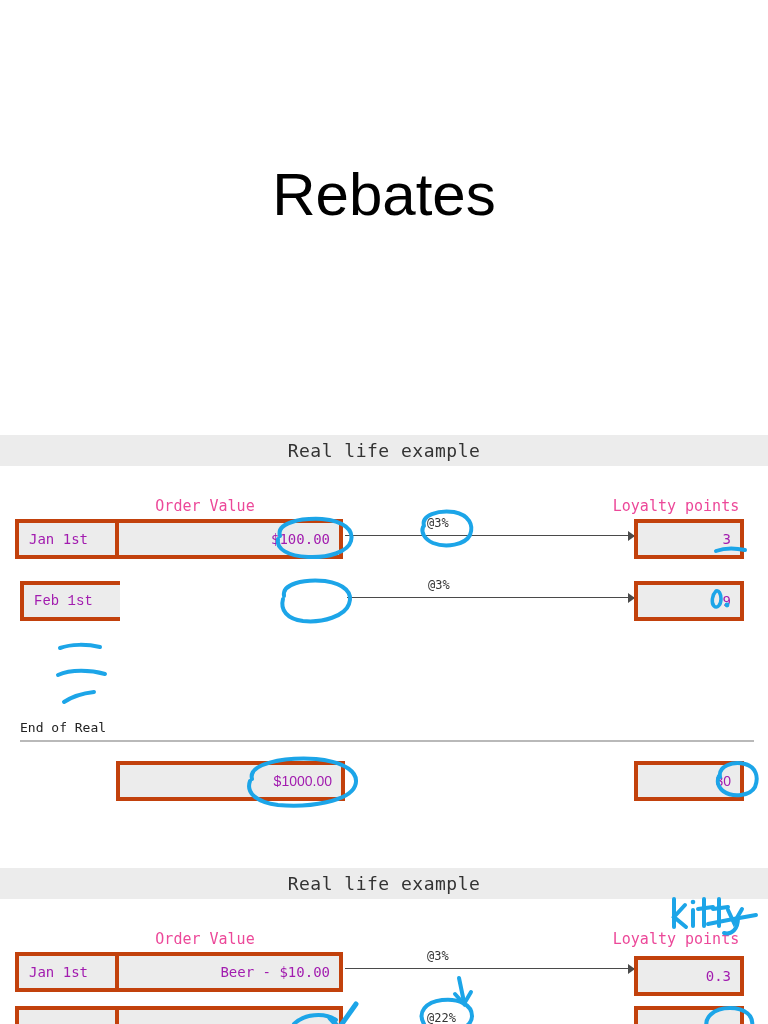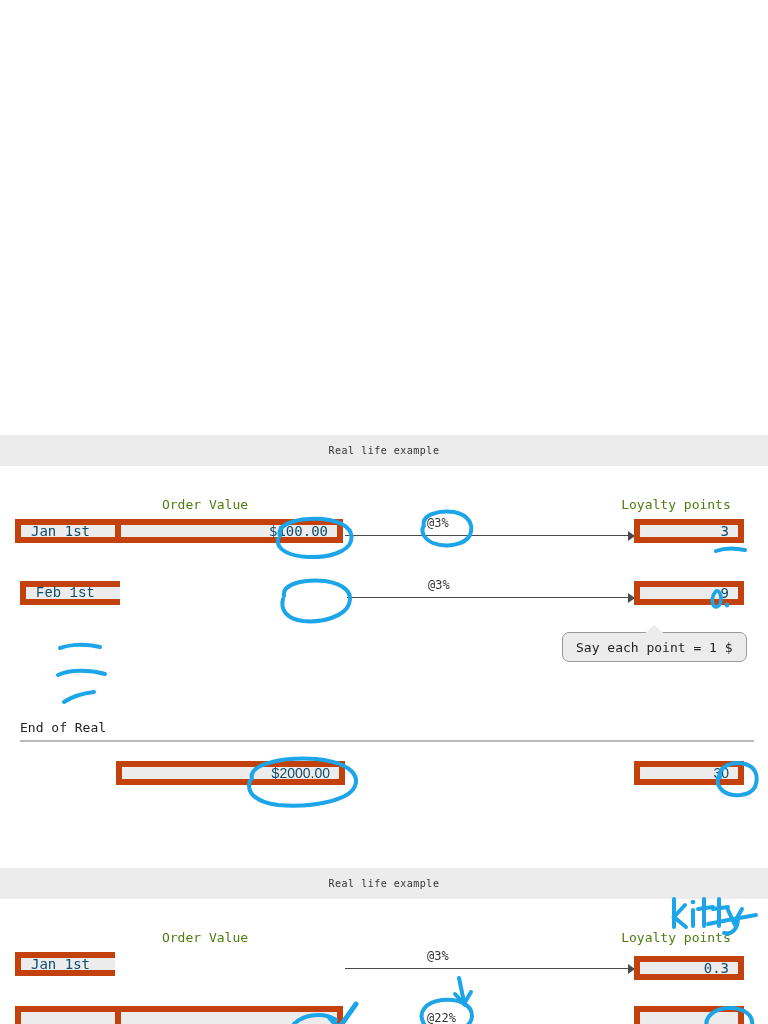--- a/index.html
+++ b/index.html
@@ -18,38 +18,38 @@
     font-family: "Liberation Sans", sans-serif;
     font-size: 60px; font-weight: 400; color: #000;
     letter-spacing: 0px; line-height: 70px;
   }
 
   
   .band {
     position: absolute; left: 0; width: 768px; height: 31px;
     background: #ececec;
     display: flex; align-items: center; justify-content: center;
-    font-size: 10px; color: #333; letter-spacing: .5px;
+    font-size: 18px; color: #333; letter-spacing: .5px;
   }
 
   
   .boxrow { position: absolute; display: flex; }
   .cell {
     background: #ececec;
-    border: 6px solid #c2410c;
+    border: 4px solid #c2410c;
     display: flex; align-items: center;
-    font-size: 14px; color: #0c4a6e;
-    height: 24px;
+    font-size: 14px; color: #a21caf;
+    height: 40px;
   }
   .cell.label { justify-content: flex-start; padding-left: 10px; border-right: none; }
   .cell.value { justify-content: flex-end; padding-right: 9px; }
   .cell.plain { justify-content: flex-end; padding-right: 9px; }
 
   .colhead {
-    position: absolute; font-size: 13px; color: #4d7c0f;
+    position: absolute; font-size: 15px; color: #ec4899;
     text-align: center; white-space: nowrap;
   }
 
   
   .arrow { position: absolute; height: 10px; }
   .arrow .shaft {
     position: absolute; left: 0; top: 4px; height: 1px;
     background: #4a4a4a; width: 100%;
   }
   .arrow .head {
@@ -94,20 +94,21 @@
     position: absolute; font-size: 13px; color: #222;
   }
 
   .sans { font-family: "Liberation Sans", sans-serif; font-size: 14px; }
 </style>
 </head>
 <body>
 
 <div class="page">
 
+  <div class="title">Rebates</div>
 
   <div class="band" style="top:435px;">
     <span>Real life example</span>
   </div>
 
   <div class="colhead" style="left:115px; top:497px; width:180px;">Order Value</div>
   <div class="colhead" style="left:596px; top:497px; width:160px;">Loyalty points</div>
 
   <div class="boxrow" style="left:15px; top:519px;">
     <div class="cell label" style="width:100px;">Jan 1st</div>
@@ -159,38 +160,34 @@
       <circle cx="20" cy="20" r="2.4" fill="#1ca5e8"></circle>
     </svg>
   </div>
 
   <div class="ink" style="left:275px; top:578px;">
     <svg width="82" height="48" viewBox="0 0 82 48">
       <path d="M9 18 C7 6, 28 1, 50 3 C70 6, 78 15, 74 26 C70 38, 48 45, 28 43 C12 41, 5 32, 8 21" fill="none" stroke="#1ca5e8" stroke-width="4" stroke-linecap="round"></path>
     </svg>
   </div>
 
-  <div class="callout" style="left:562px; top:632px;">
-    <div class="notch"></div>
-    <span>Say each point = 1 $</span>
-  </div>
 
   <div class="ink" style="left:55px; top:636px;">
     <svg width="70" height="72" viewBox="0 0 70 72">
       <path d="M5 12 C16 8, 32 8, 45 11" fill="none" stroke="#1ca5e8" stroke-width="4" stroke-linecap="round"></path>
       <path d="M3 39 C16 33, 36 34, 50 38" fill="none" stroke="#1ca5e8" stroke-width="4" stroke-linecap="round"></path>
       <path d="M9 66 C18 60, 30 57, 39 56" fill="none" stroke="#1ca5e8" stroke-width="4" stroke-linecap="round"></path>
     </svg>
   </div>
 
   <div class="eoy" style="left:20px; top:720px;">End of Real</div>
   <div class="divider" style="left:20px; top:740px; width:734px;"></div>
 
   <div class="boxrow" style="left:116px; top:761px;">
-    <div class="cell plain sans" style="width:229px;">$2000.00</div>
+    <div class="cell plain sans" style="width:229px;">$1000.00</div>
   </div>
   <div class="boxrow" style="left:634px; top:761px;">
     <div class="cell plain sans" style="width:110px;">30</div>
   </div>
 
   <div class="ink" style="left:238px; top:755px;">
     <svg width="128" height="56" viewBox="0 0 128 56">
       <path d="M14 24 C10 9, 44 2, 78 4 C108 7, 122 18, 117 31 C111 46, 72 53, 40 50 C17 47, 8 37, 12 26" fill="none" stroke="#1ca5e8" stroke-width="4" stroke-linecap="round"></path>
     </svg>
   </div>
@@ -219,20 +216,21 @@
       <path d="M51 6 L51 33" stroke="#1ca5e8" stroke-width="4" stroke-linecap="round" fill="none"></path>
       <path d="M45 16 L60 14" stroke="#1ca5e8" stroke-width="4" stroke-linecap="round" fill="none"></path>
       <path d="M60 17 L66 30 L74 16" stroke="#1ca5e8" stroke-width="4" stroke-linecap="round" fill="none"></path>
       <path d="M70 25 C70 36, 64 42, 56 40" stroke="#1ca5e8" stroke-width="4" stroke-linecap="round" fill="none"></path>
       <path d="M40 31 C55 28, 76 24, 88 22" stroke="#1ca5e8" stroke-width="4" stroke-linecap="round" fill="none"></path>
     </svg>
   </div>
 
   <div class="boxrow" style="left:15px; top:952px;">
     <div class="cell label" style="width:100px;">Jan 1st</div>
+    <div class="cell value" style="width:228px;">Beer - $10.00</div>
   </div>
   <div class="arrow" style="left:345px; top:964px; width:289px;">
     <div class="shaft"></div>
     <div class="head"></div>
   </div>
   <div class="ratelabel" style="left:427px; top:949px;">@3%</div>
   <div class="boxrow" style="left:634px; top:956px;">
     <div class="cell plain" style="width:110px;">0.3</div>
   </div>
 

